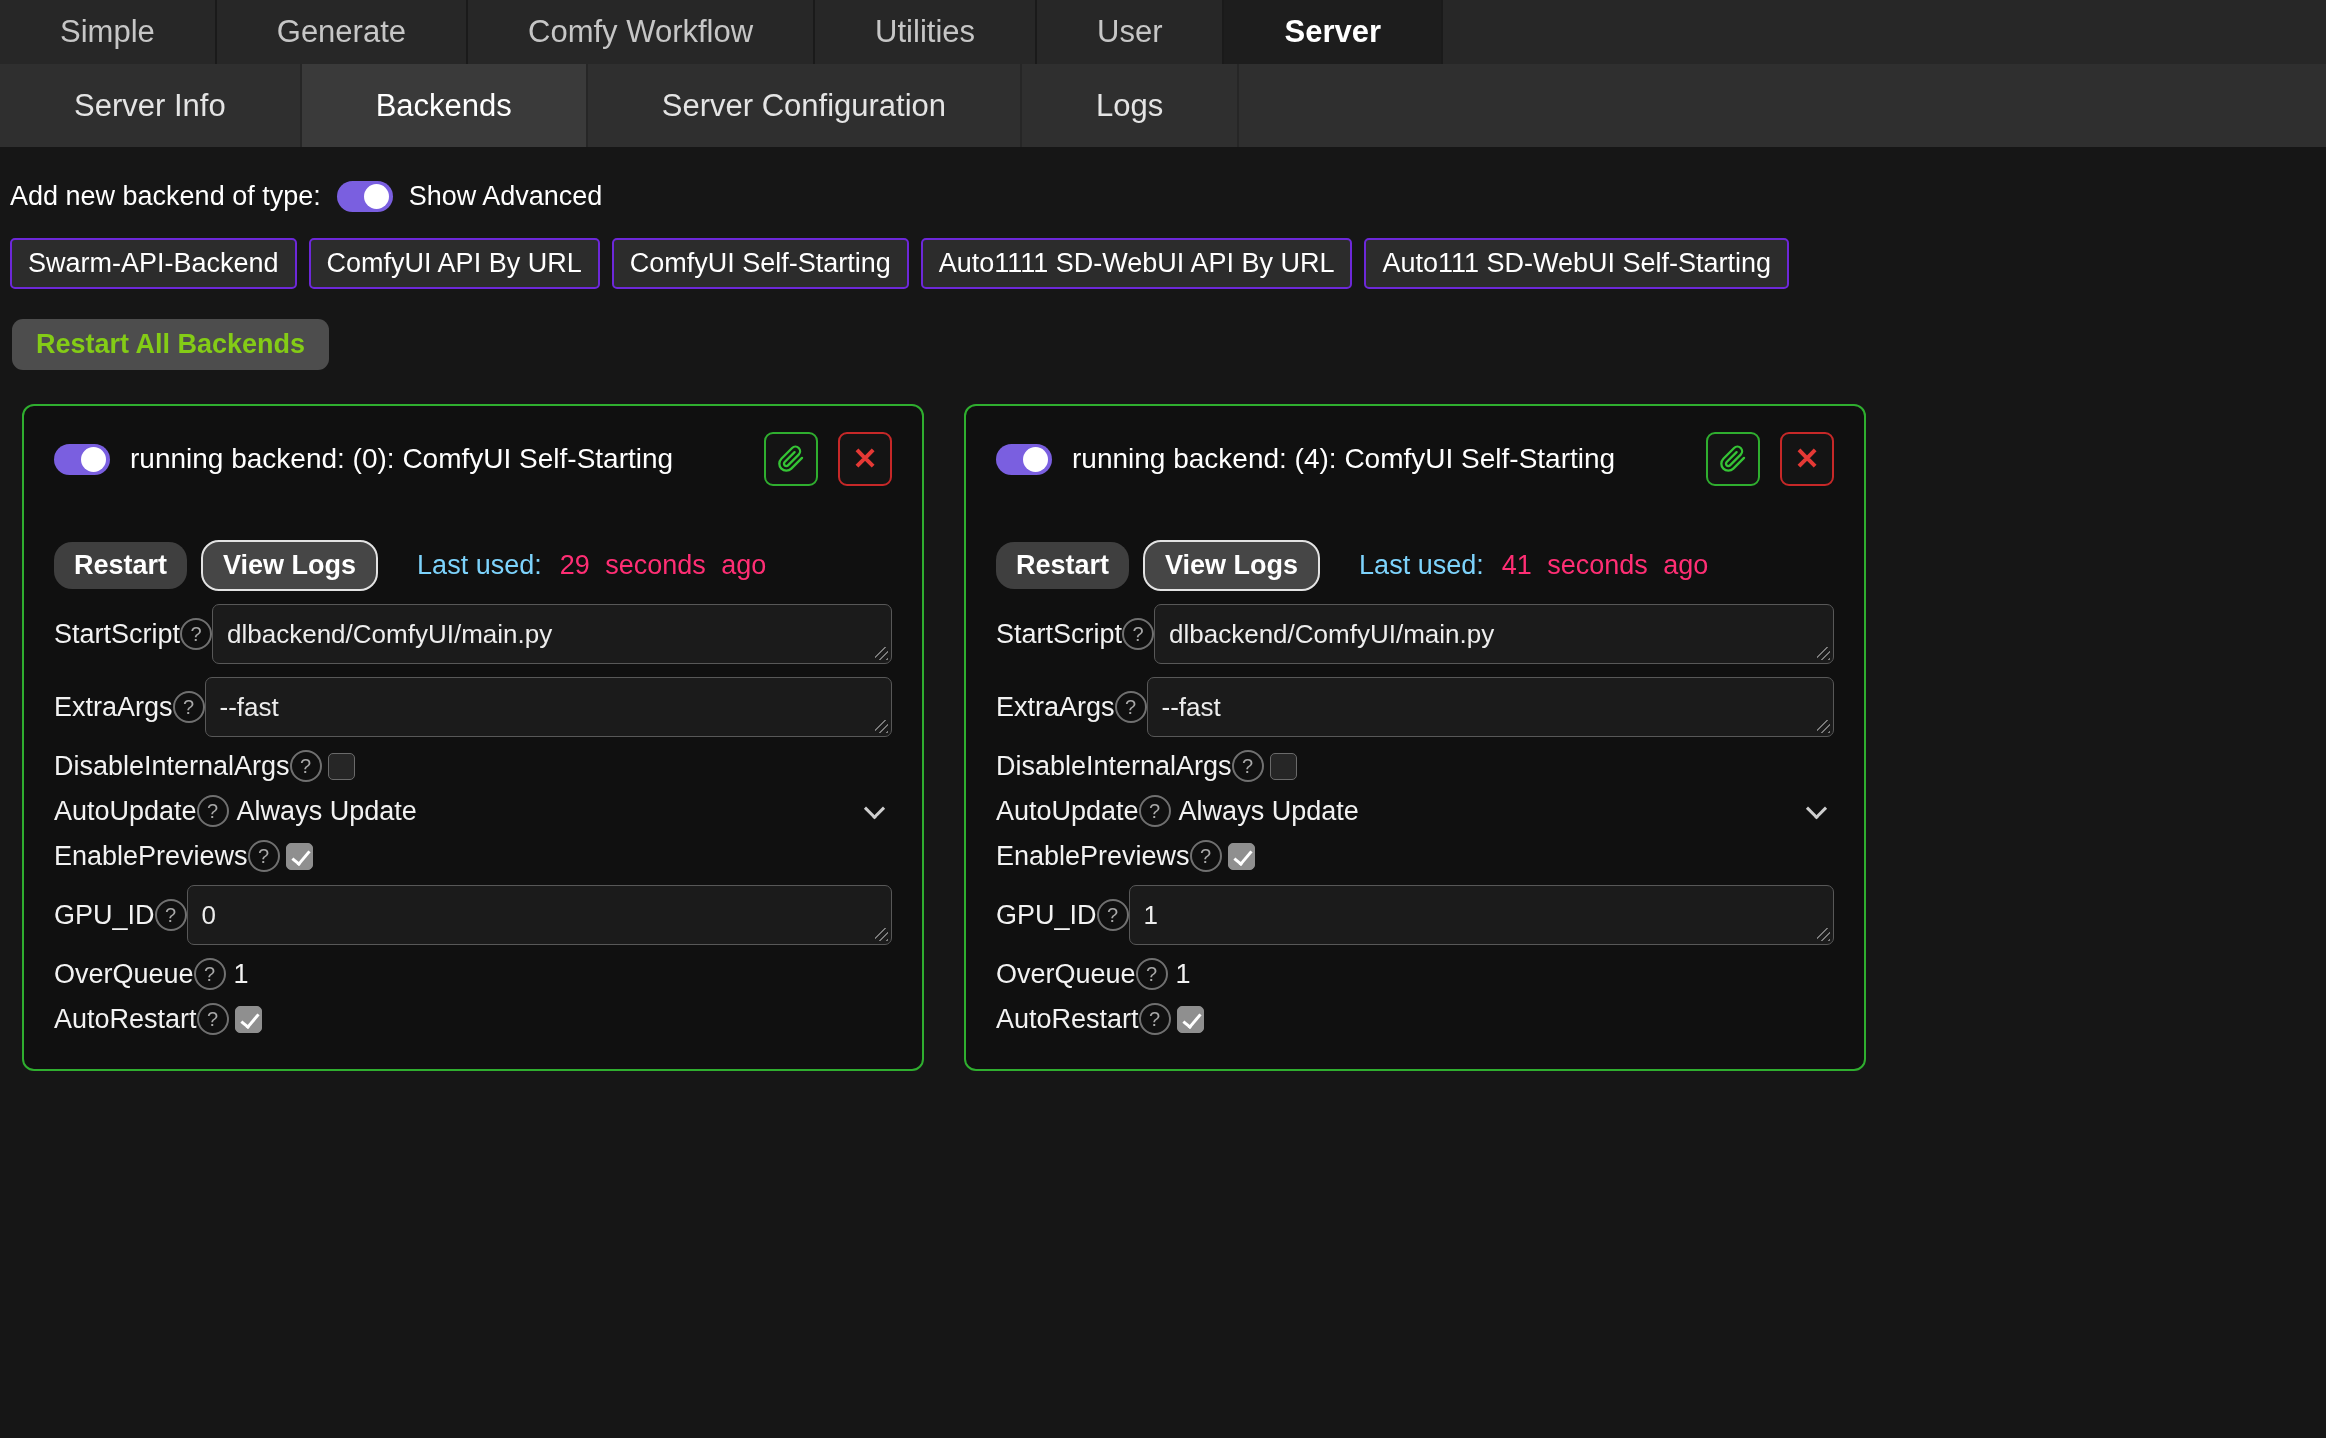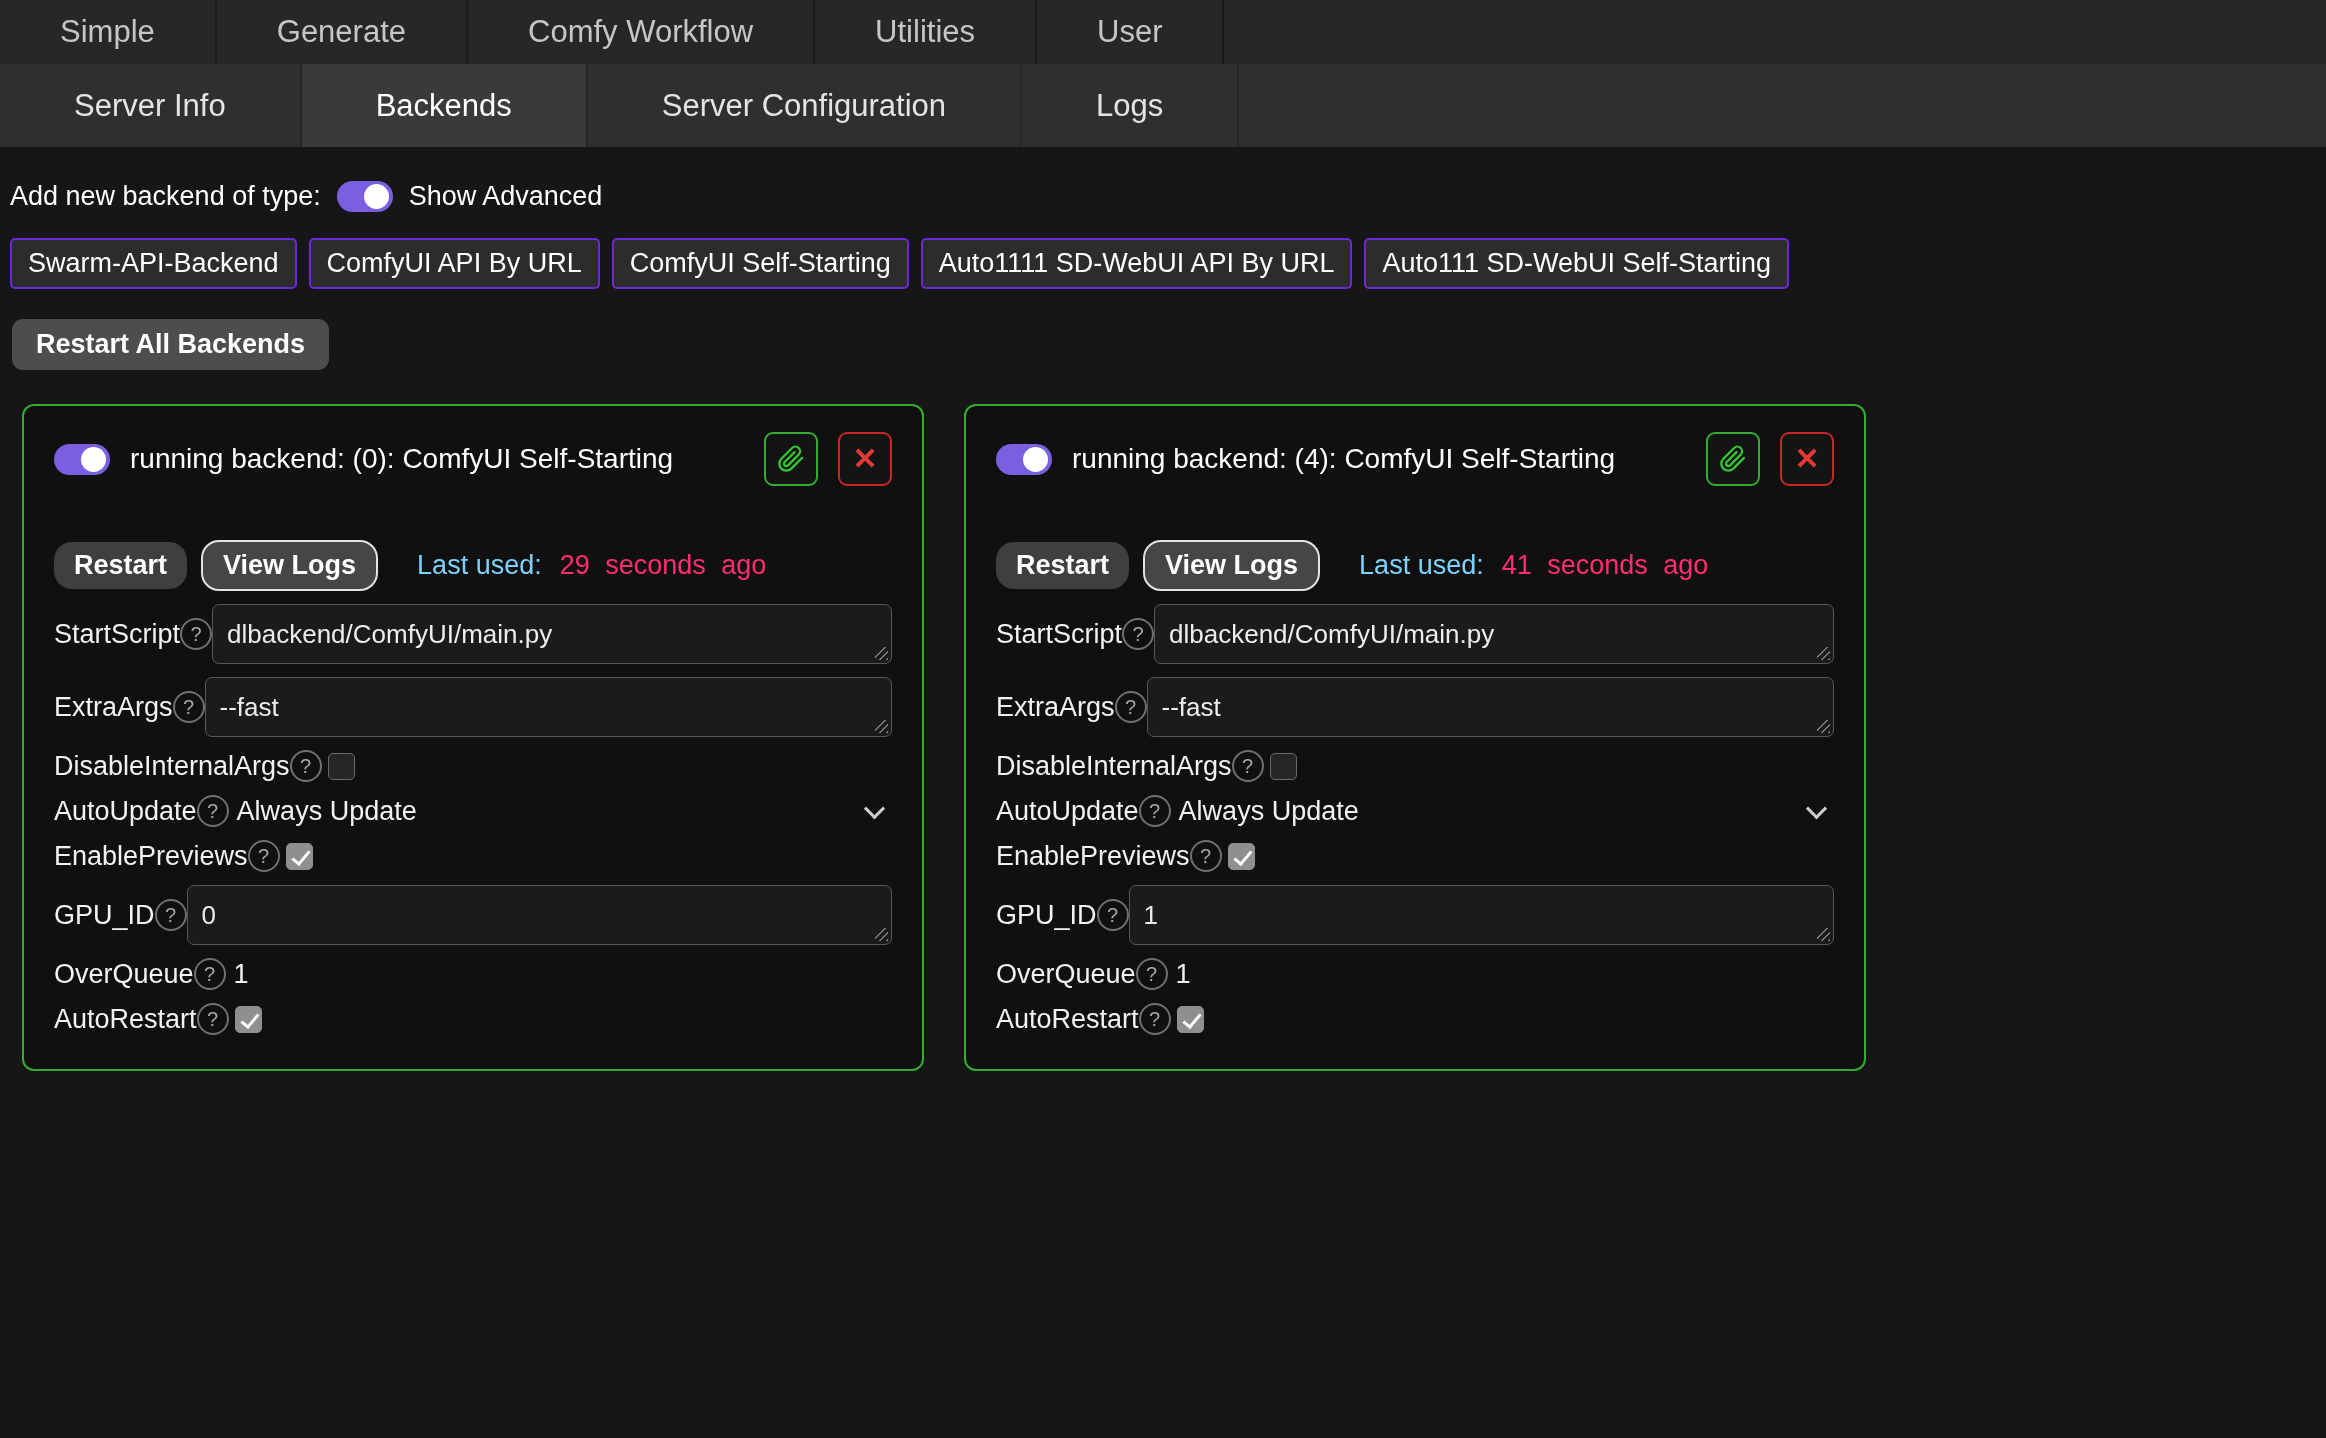--- a/index.html
+++ b/index.html
@@ -53,21 +53,21 @@
   .type-row { margin-top: 26px; display:flex; gap:12px; padding-left:2px; }
   .type-btn {
     font-size:27px; color:#fff; background:#2c2c2c;
     border:2px solid #6d28d9; border-radius:5px;
     padding: 8px 16px; cursor:pointer; white-space:nowrap;
     font-family: inherit;
   }
 
   .restart-all {
     margin: 30px 0 0 4px; display:inline-block;
-    background:#4d4d4d; color:#ffffff; font-size:27px; font-weight:600;
+    background:#4d4d4d; color:#84cc16; font-size:27px; font-weight:600;
     border:none; border-radius:11px; padding:10px 24px; cursor:pointer;
     font-family: inherit;
   }
 
   
   .cards { display:flex; gap:40px; margin:34px 0 0 14px; }
   .card {
     width: 902px; background:#101010;
     border: 2px solid #2fae2f; border-radius: 12px;
     padding: 26px 30px 34px;
@@ -135,20 +135,21 @@
 </style>
 </head>
 <body>
 
 <nav class="topnav">
   <div class="topnav-item">Simple</div>
   <div class="topnav-item">Generate</div>
   <div class="topnav-item">Comfy Workflow</div>
   <div class="topnav-item">Utilities</div>
   <div class="topnav-item">User</div>
+  <div class="topnav-item active">Server</div>
 </nav>
 
 <nav class="subnav">
   <div class="subnav-item">Server Info</div>
   <div class="subnav-item active">Backends</div>
   <div class="subnav-item">Server Configuration</div>
   <div class="subnav-item">Logs</div>
 </nav>
 
 <main class="content">

